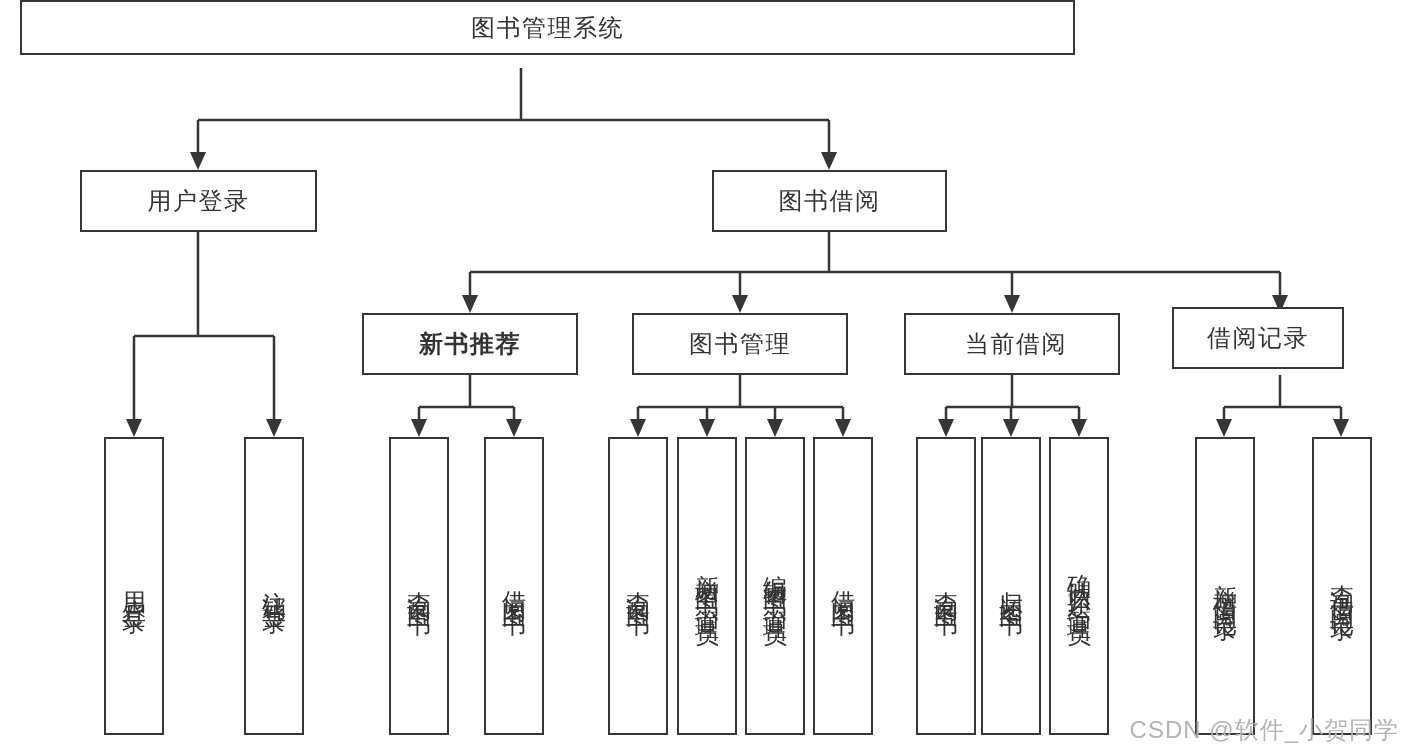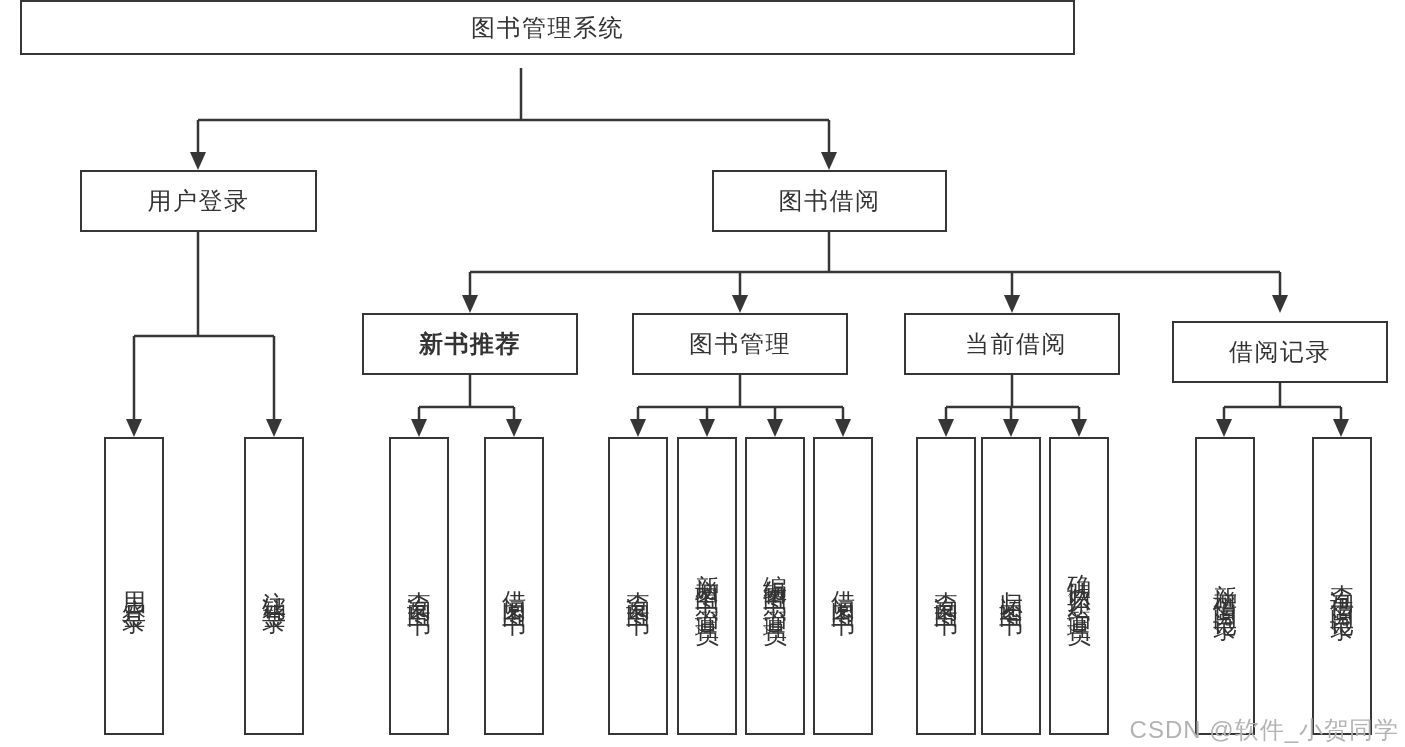--- a/index.html
+++ b/index.html
@@ -61,21 +61,21 @@
     letter-spacing:1px;
     z-index:6;
   }
   
   #n-root   {left:20px;  top:0;  width:1055px; height:55px;}
   #n-login  {left:80px;  top:170px; width:237px;  height:62px;}
   #n-mgmt   {left:712px; top:170px; width:235px;  height:62px;}
   #n-newbook{left:362px; top:313px; width:216px;  height:62px;font-weight:bold;}
   #n-borrow {left:632px; top:313px; width:216px;  height:62px;}
   #n-current{left:904px; top:313px; width:216px;  height:62px;padding-left:8px;}
-  #n-records{left:1172px;top:321px; width:216px;  height:62px;}
+  #n-records{left:1172px;top:307px; width:172px;  height:62px;}
   .leaf{top:437px;width:60px;height:298px;}
   #l-userlogin {left:104px;}
   #l-logout    {left:244px;}
   #l-query1    {left:389px;}
   #l-borrow1   {left:484px;}
   #l-query2    {left:608px;}
   #l-addbook   {left:677px;}
   #l-editbook  {left:745px;}
   #l-borrow2   {left:813px;}
   #l-query3    {left:916px;}

